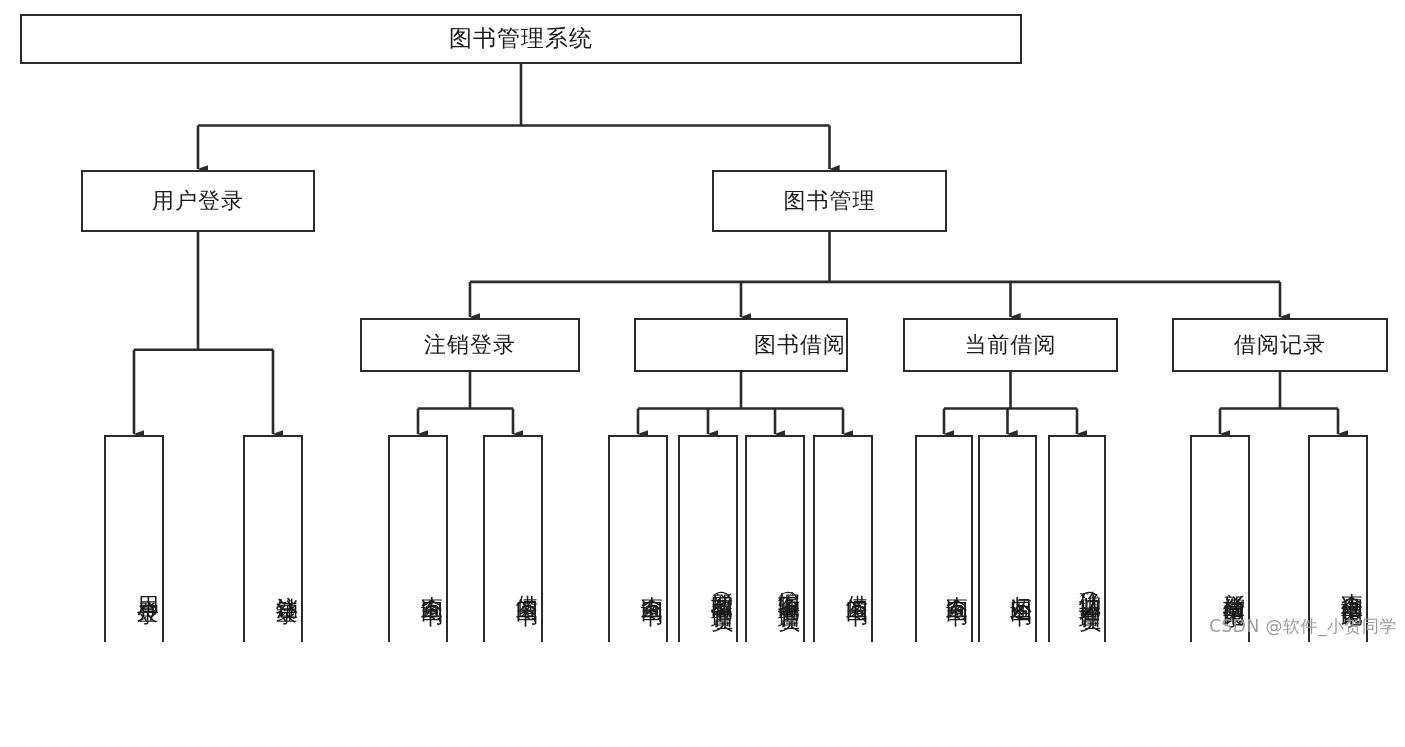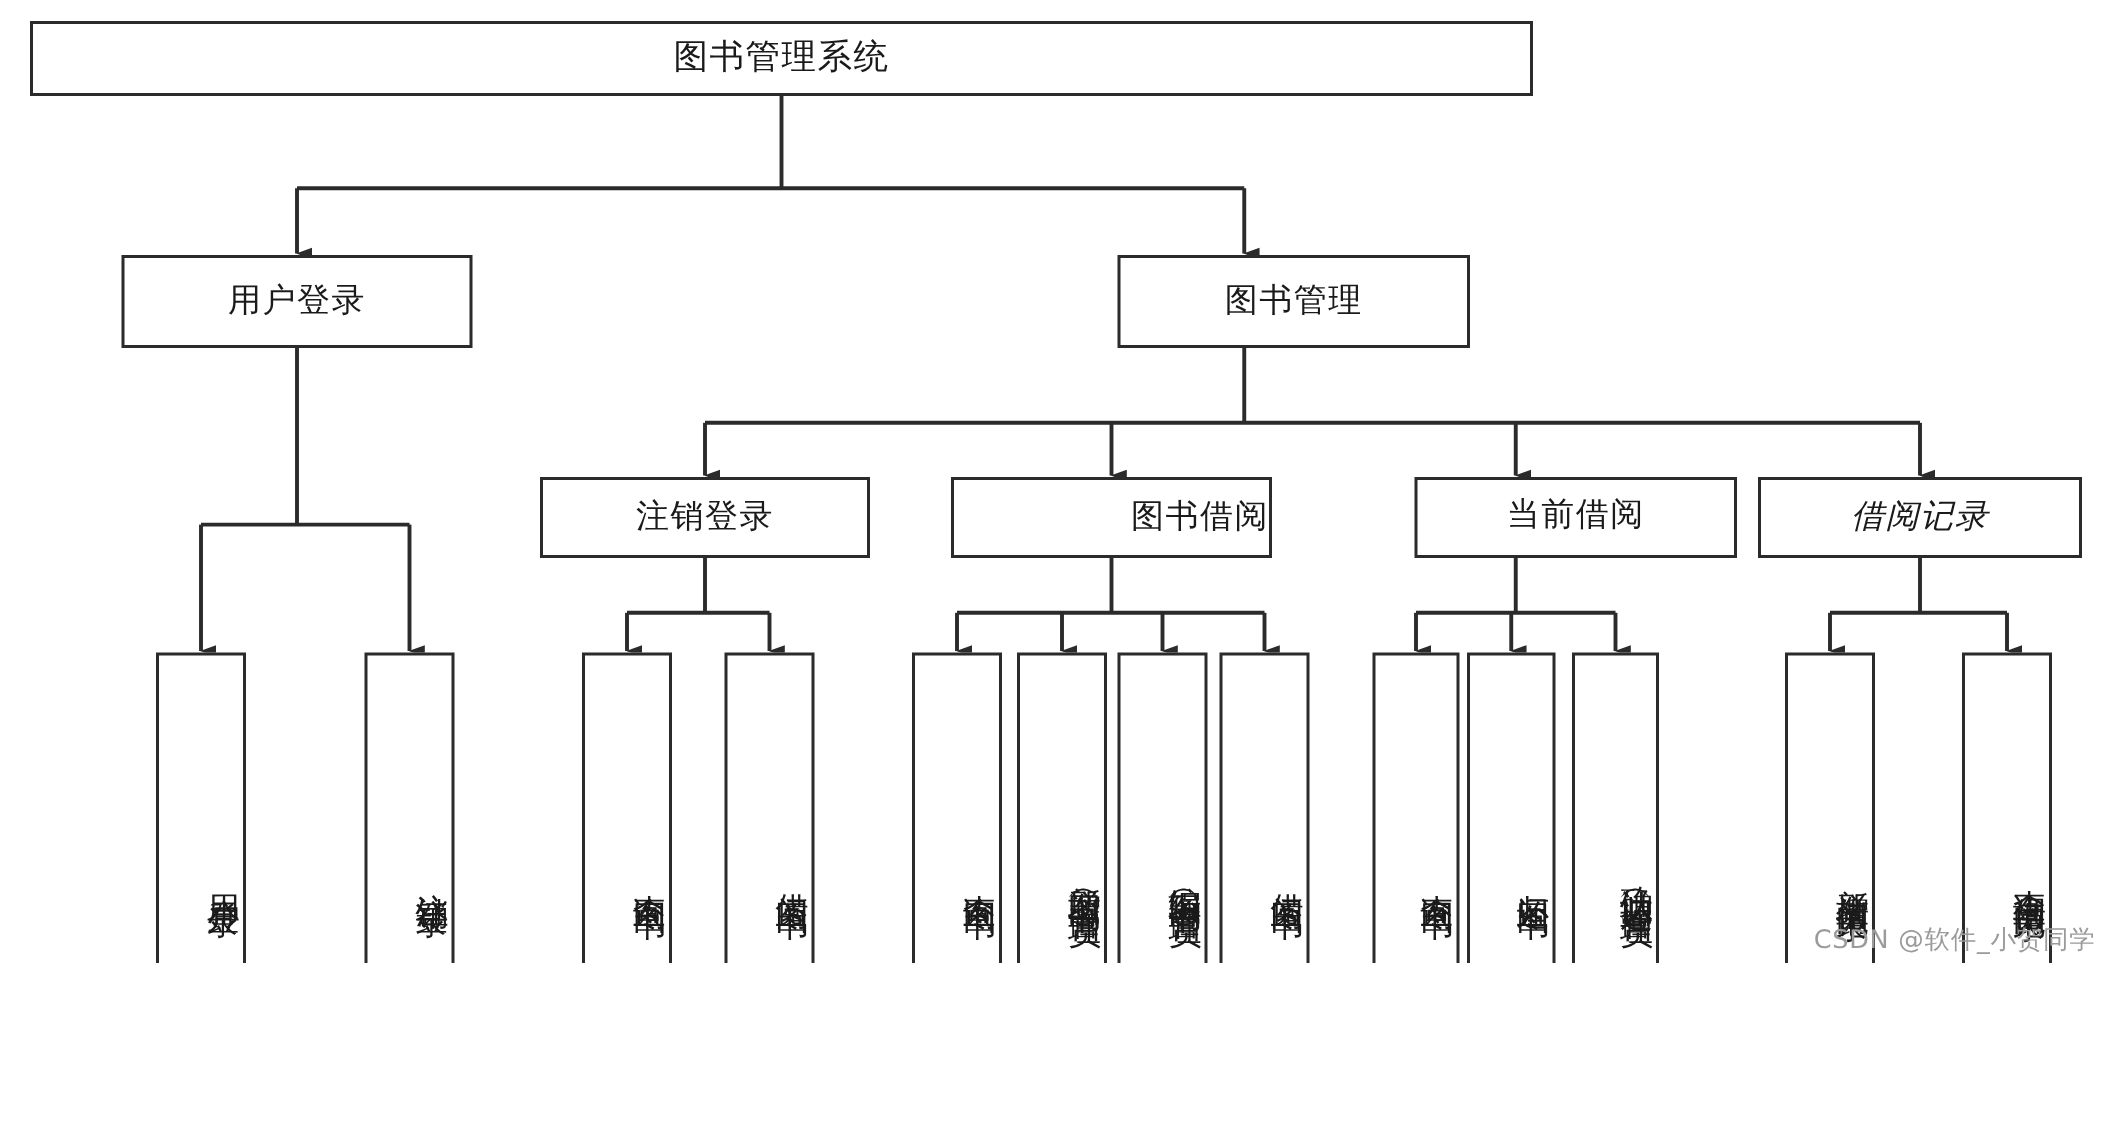--- a/index.html
+++ b/index.html
@@ -116,34 +116,34 @@
       </g>
   </svg>
 
   <div class="node hnode root" style="left: 20px; top: 14px; width: 1002px; height: 50px;">
       <span>图书管理系统</span>
     </div>
 
   <div class="node hnode" style="left: 81px; top: 170px; width: 234px; height: 62px;">
       <span>用户登录</span>
     </div>
-  <div class="node hnode" style="left: 745px; top: 170px; width: 235px; height: 62px;">
+  <div class="node hnode" style="left: 712px; top: 170px; width: 235px; height: 62px;">
       <span>图书管理</span>
     </div>
 
   <div class="node hnode" style="left: 360px; top: 318px; width: 220px; height: 54px;">
       <span>注销登录</span>
     </div>
   <div class="node hnode" style="left: 634px; top: 318px; width: 214px; height: 54px; justify-content: flex-end;">
       <span>图书借阅</span>
     </div>
-  <div class="node hnode" style="left: 943px; top: 318px; width: 215px; height: 54px; font-family: Liberation Mono, monospace;">
+  <div class="node hnode" style="left: 903px; top: 318px; width: 215px; height: 54px;">
       <span>当前借阅</span>
     </div>
-  <div class="node hnode" style="left: 1172px; top: 318px; width: 216px; height: 54px; font-style: italic;">
+  <div class="node hnode" style="left: 1172px; top: 318px; width: 216px; height: 54px;">
       <span>借阅记录</span>
     </div>
 
   <div class="node vnode" style="left: 104px; top: 435px; width: 60px; height: 298px;">
       <span class="vtext">用户登录</span>
     </div>
   <div class="node vnode" style="left: 243px; top: 435px; width: 60px; height: 298px;">
       <span class="vtext">注销登录</span>
     </div>
 

